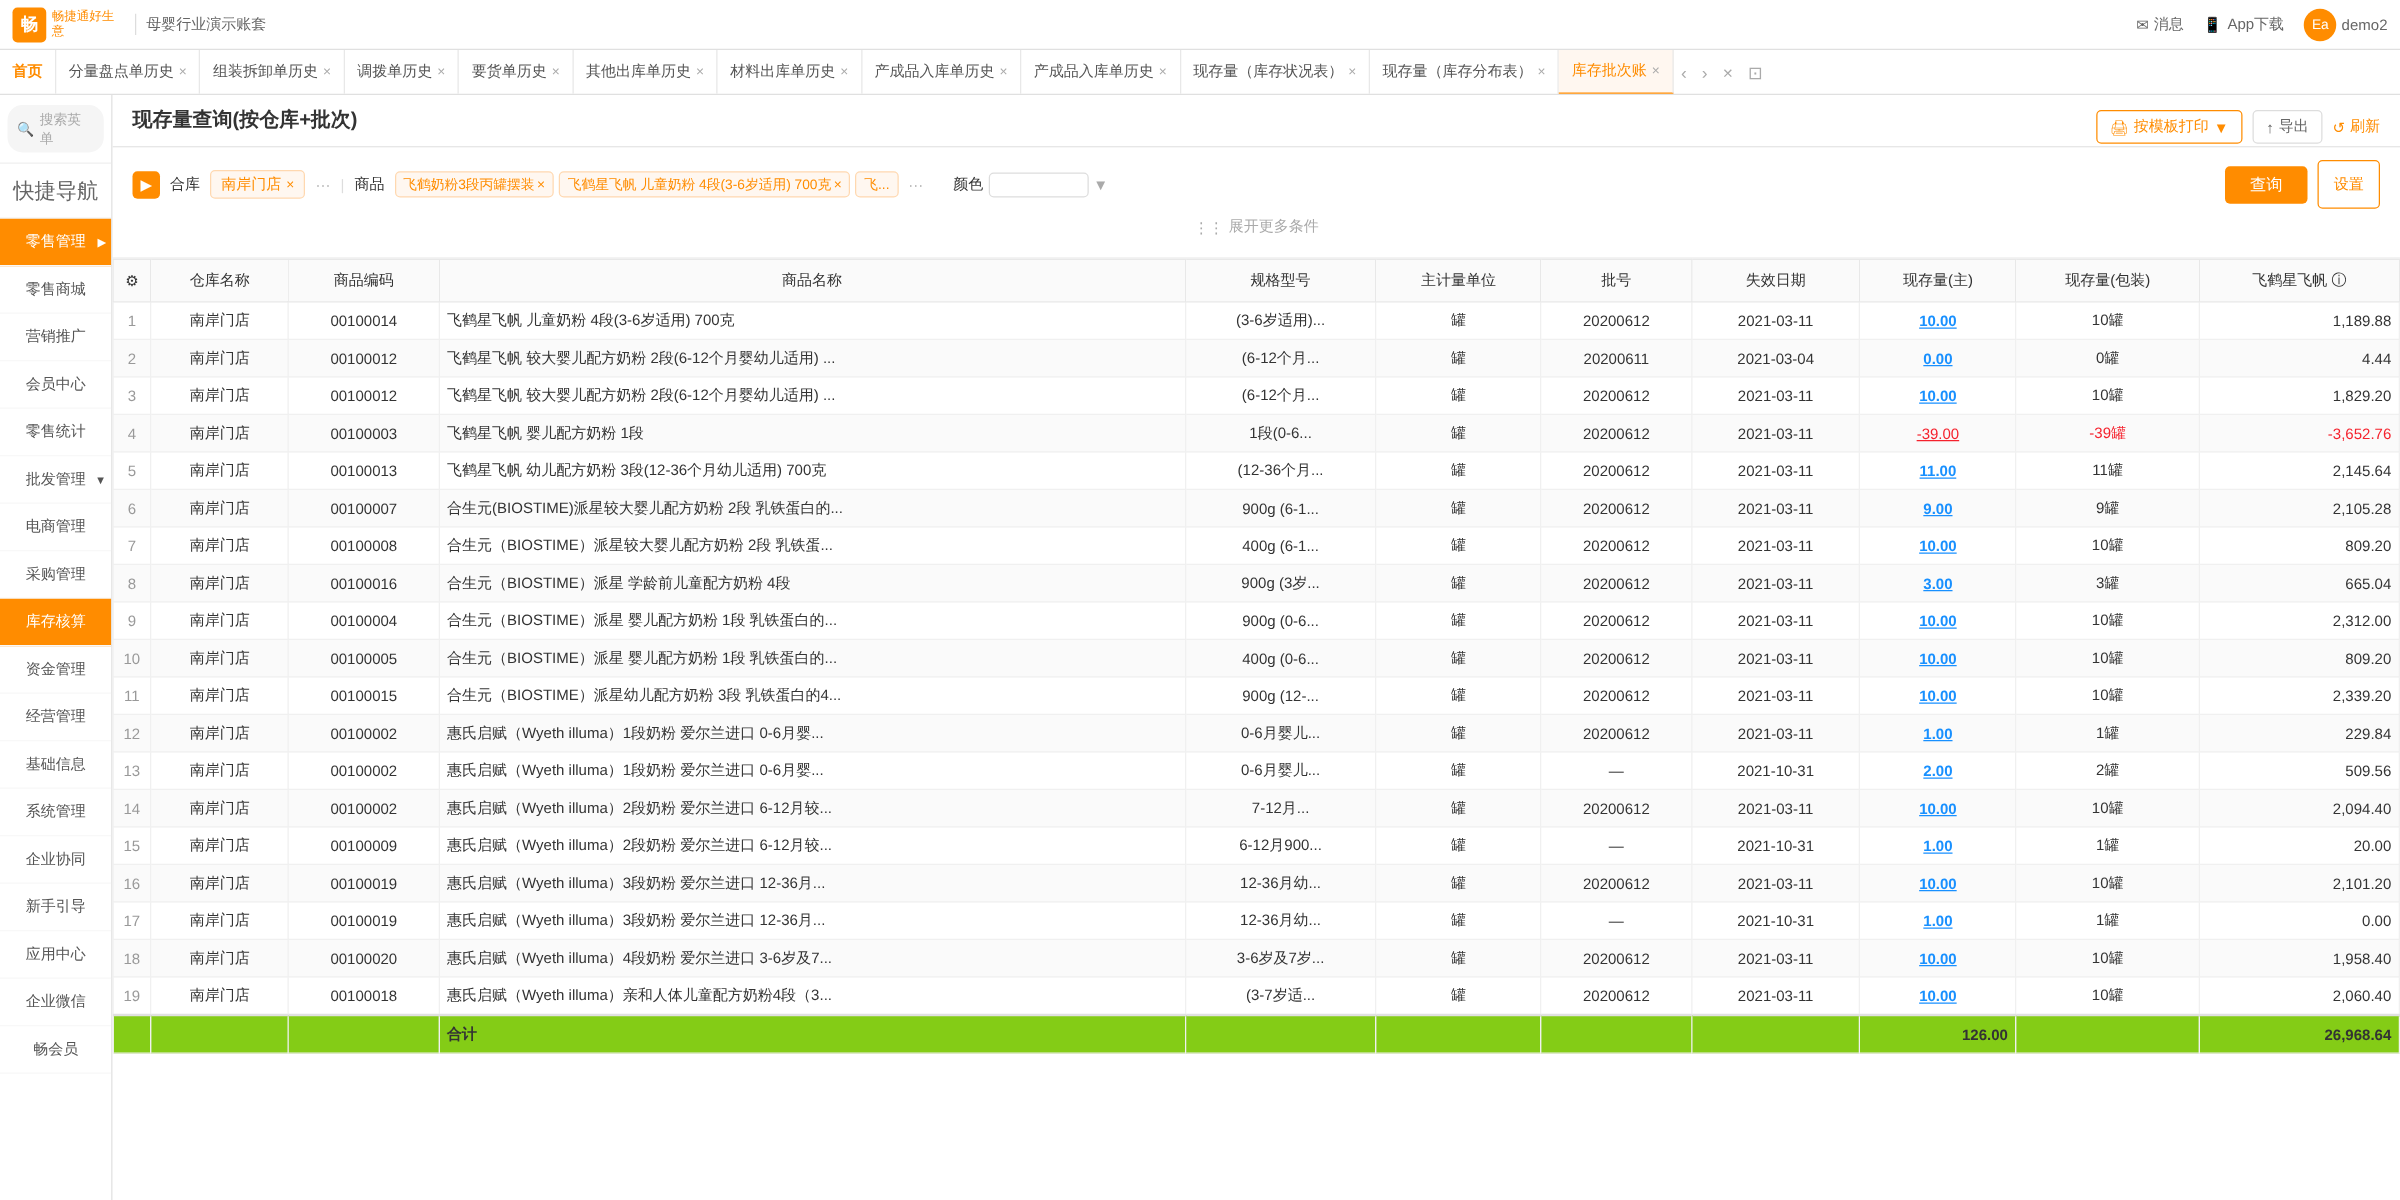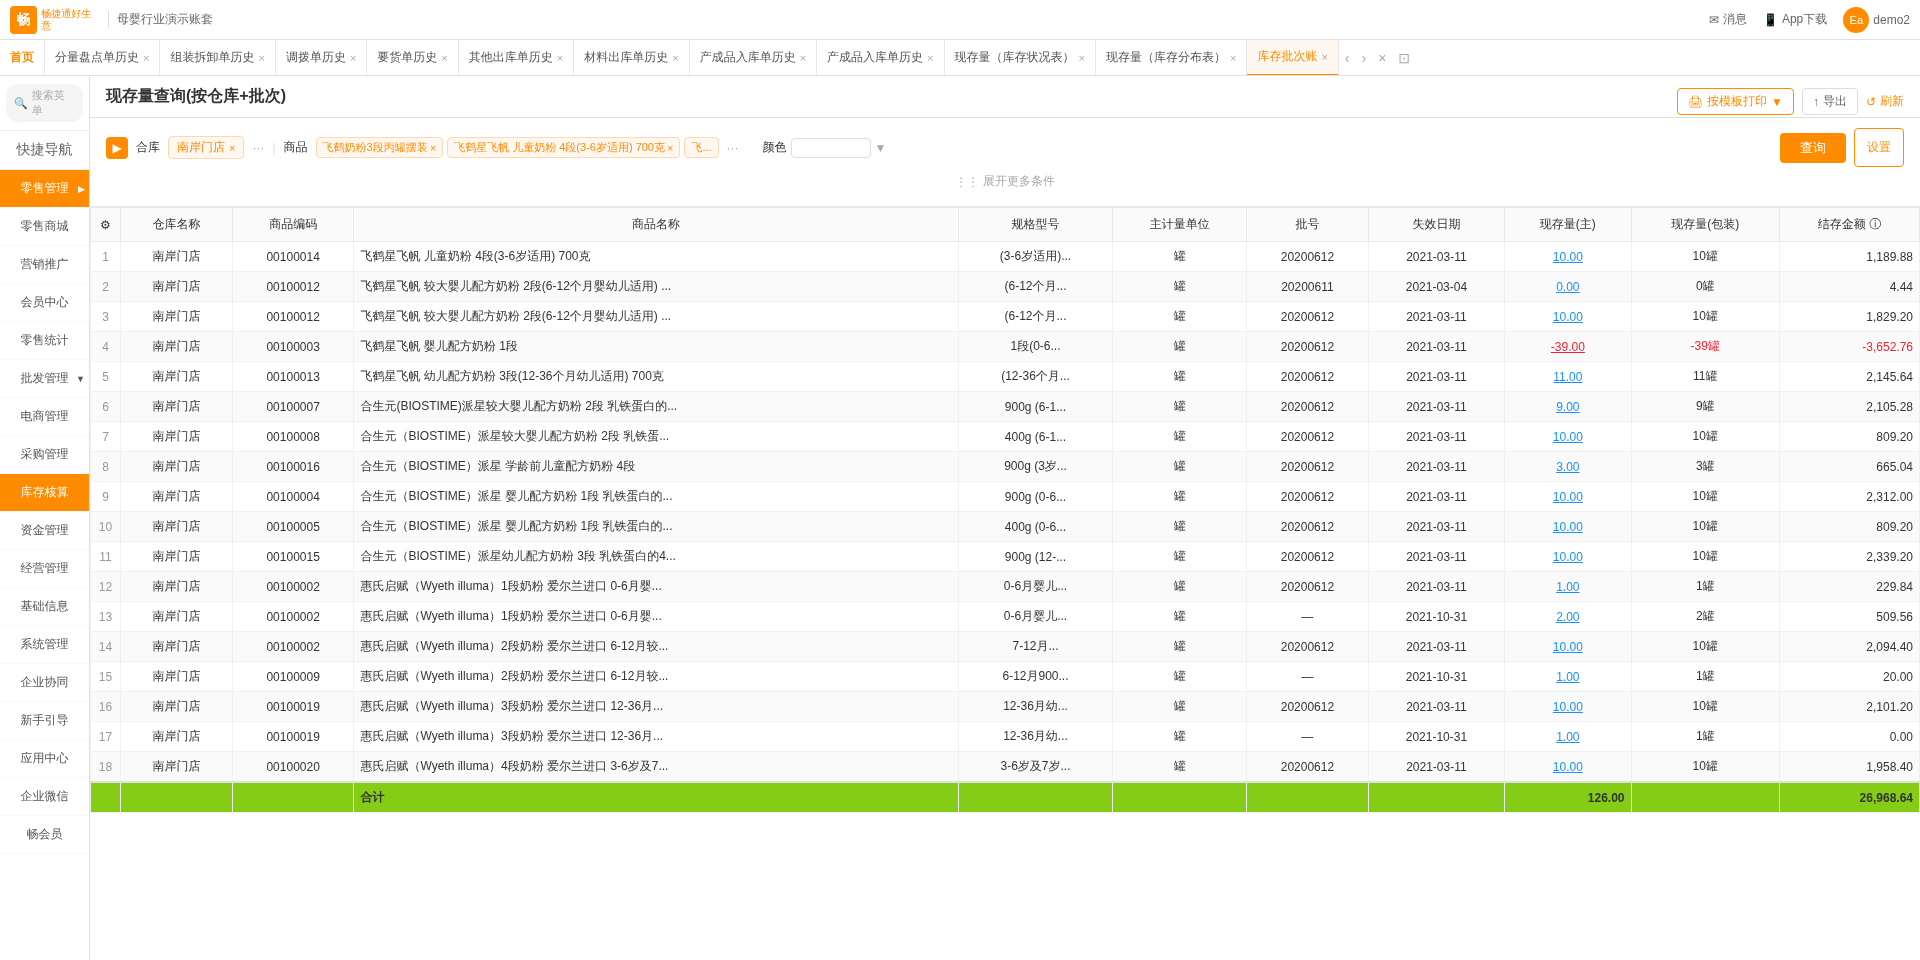--- a/index.html
+++ b/index.html
@@ -25,21 +25,21 @@
     .tab-nav { display: flex; align-items: center; padding: 0 6px; color: #aaa; cursor: pointer; font-size: 14px; }
 
     
     .main-layout { display: flex; flex: 1; overflow: hidden; }
 
     
     .sidebar { width: 90px; background: #fff; border-right: 1px solid #e0e0e0; display: flex; flex-direction: column; flex-shrink: 0; overflow-y: auto; }
     .sidebar-search { padding: 8px 6px; border-bottom: 1px solid #f0f0f0; }
     .sidebar-search-box { background: #f5f5f5; border-radius: 12px; padding: 4px 8px; display: flex; align-items: center; gap: 4px; color: #aaa; font-size: 11px; cursor: pointer; }
     .sidebar-nav { padding: 6px 4px; border-bottom: 1px solid #f0f0f0; }
-    .sidebar-nav-item { text-align: center; color: #666; font-size: 14px; padding: 4px 2px; cursor: pointer; }
+    .sidebar-nav-item { text-align: center; color: #666; font-size: 17px; padding: 4px 2px; cursor: pointer; }
     .sidebar-menu { flex: 1; }
     .sidebar-menu-item { padding: 10px 6px; text-align: center; font-size: 12px; color: #555; cursor: pointer; border-bottom: 1px solid #f8f8f8; position: relative; }
     .sidebar-menu-item.active { background: #ff8c00; color: #fff; }
     .sidebar-menu-item .arrow { position: absolute; right: 4px; top: 50%; transform: translateY(-50%); font-size: 9px; }
 
     
     .content { flex: 1; display: flex; flex-direction: column; overflow: hidden; }
 
     
     .page-header { background: #fff; padding: 10px 16px 0 16px; border-bottom: 1px solid #e0e0e0; flex-shrink: 0; }
@@ -67,21 +67,21 @@
     .btn-query { background: #ff8c00; color: #fff; border: none; border-radius: 4px; padding: 6px 20px; font-size: 13px; cursor: pointer; }
     .btn-settings { background: #fff; color: #ff8c00; border: 1px solid #ff8c00; border-radius: 4px; padding: 10px 12px; font-size: 12px; cursor: pointer; }
     .expand-more { display: flex; align-items: center; gap: 4px; color: #aaa; cursor: pointer; font-size: 12px; padding: 6px 0; justify-content: center; }
 
     
     .table-area { flex: 1; overflow: auto; background: #fff; }
     table { width: 100%; border-collapse: collapse; font-size: 12px; }
     thead th { background: #fafafa; border: 1px solid #e8e8e8; padding: 8px 6px; text-align: center; color: #333; font-weight: 500; white-space: nowrap; position: sticky; top: 0; z-index: 10; }
     tbody td { border: 1px solid #f0f0f0; padding: 6px 6px; text-align: center; color: #333; white-space: nowrap; }
     tbody tr:nth-child(even) { background: #fafafa; }
-    .td-num { color: #1890ff; text-decoration: underline; cursor: pointer; }
+    .td-num { color: #1890ff; text-decoration: underline; cursor: pointer; font-weight: bold; }
     .td-neg { color: #f5222d; text-decoration: underline; cursor: pointer; }
     .td-neg-plain { color: #f5222d; }
     .td-left { text-align: left; }
     .td-right { text-align: right; }
     .row-num { color: #999; }
     .footer-row td { background: #84cc16; font-weight: bold; border-top: 2px solid #e0e0e0; }
 
     
     ::-webkit-scrollbar { width: 6px; height: 6px; }
     ::-webkit-scrollbar-thumb { background: #ddd; border-radius: 3px; }
@@ -316,21 +316,21 @@
             <th style="width:30px;">⚙</th>
             <th>仓库名称</th>
             <th>商品编码</th>
             <th style="min-width:260px;">商品名称</th>
             <th>规格型号</th>
             <th>主计量单位</th>
             <th>批号</th>
             <th>失效日期</th>
             <th>现存量(主)</th>
             <th>现存量(包装)</th>
-            <th>结存金额 ⓘ</th>
+            <th>飞鹤星飞帆 ⓘ</th>
           </tr>
         </thead>
         <tbody id="table-body">
         <tr>
     <td class="row-num">1</td>
     <td>南岸门店</td>
     <td>00100014</td>
     <td class="td-left">飞鹤星飞帆 儿童奶粉 4段(3-6岁适用) 700克</td>
     <td>(3-6岁适用)...</td>
     <td>罐</td>
@@ -554,20 +554,33 @@
     <td>00100020</td>
     <td class="td-left">惠氏启赋（Wyeth illuma）4段奶粉 爱尔兰进口 3-6岁及7...</td>
     <td>3-6岁及7岁...</td>
     <td>罐</td>
     <td>20200612</td>
     <td>2021-03-11</td>
     <td class="td-num">10.00</td>
     <td class="">10罐</td>
     <td class="td-right ">1,958.40</td>
   </tr>
+            <tr>
+    <td class="row-num">19</td>
+    <td>南岸门店</td>
+    <td>00100018</td>
+    <td class="td-left">惠氏启赋（Wyeth illuma）亲和人体儿童配方奶粉4段（3...</td>
+    <td>(3-7岁适...</td>
+    <td>罐</td>
+    <td>20200612</td>
+    <td>2021-03-11</td>
+    <td class="td-num">10.00</td>
+    <td class="">10罐</td>
+    <td class="td-right ">2,060.40</td>
+  </tr>
             <tr class="footer-row">
   <td></td>
   <td></td>
   <td></td>
   <td class="td-left">合计</td>
   <td></td>
   <td></td>
   <td></td>
   <td></td>
   <td class="td-right">126.00</td>

